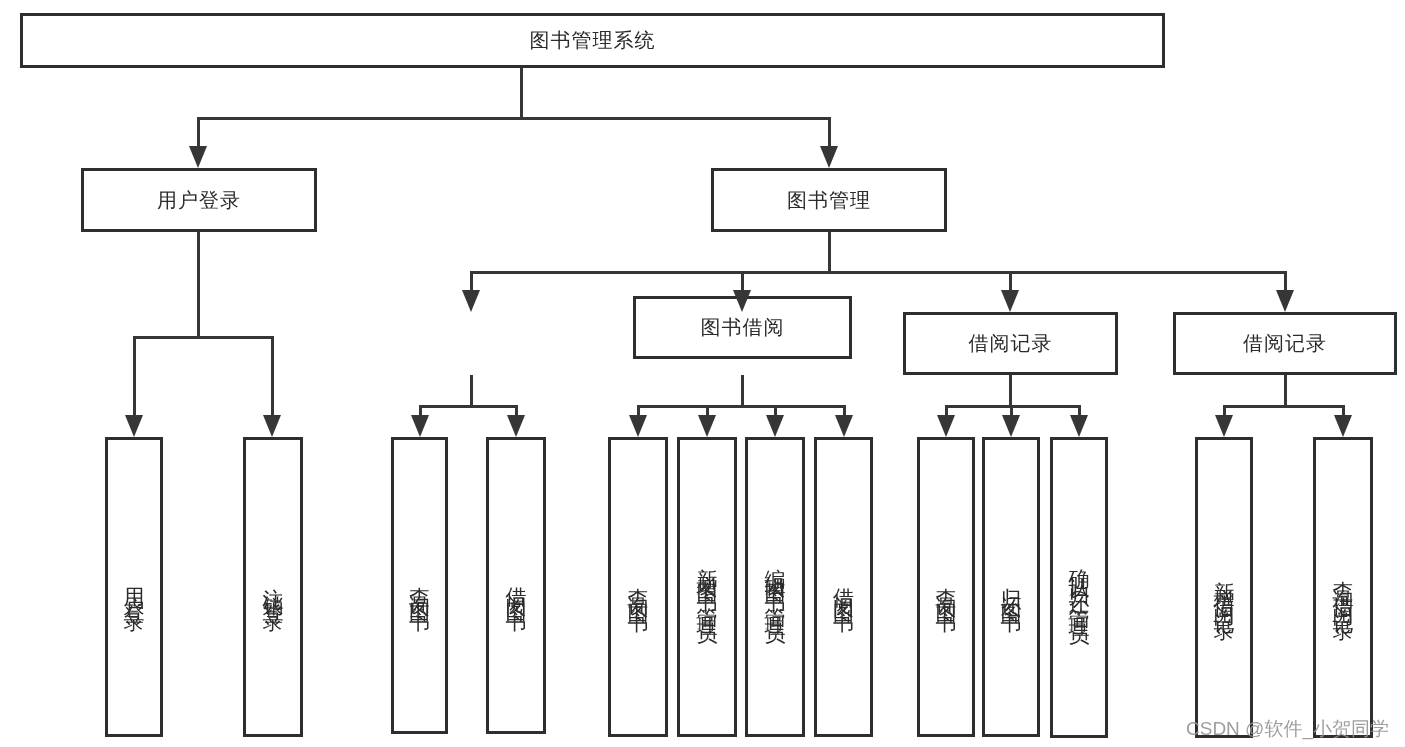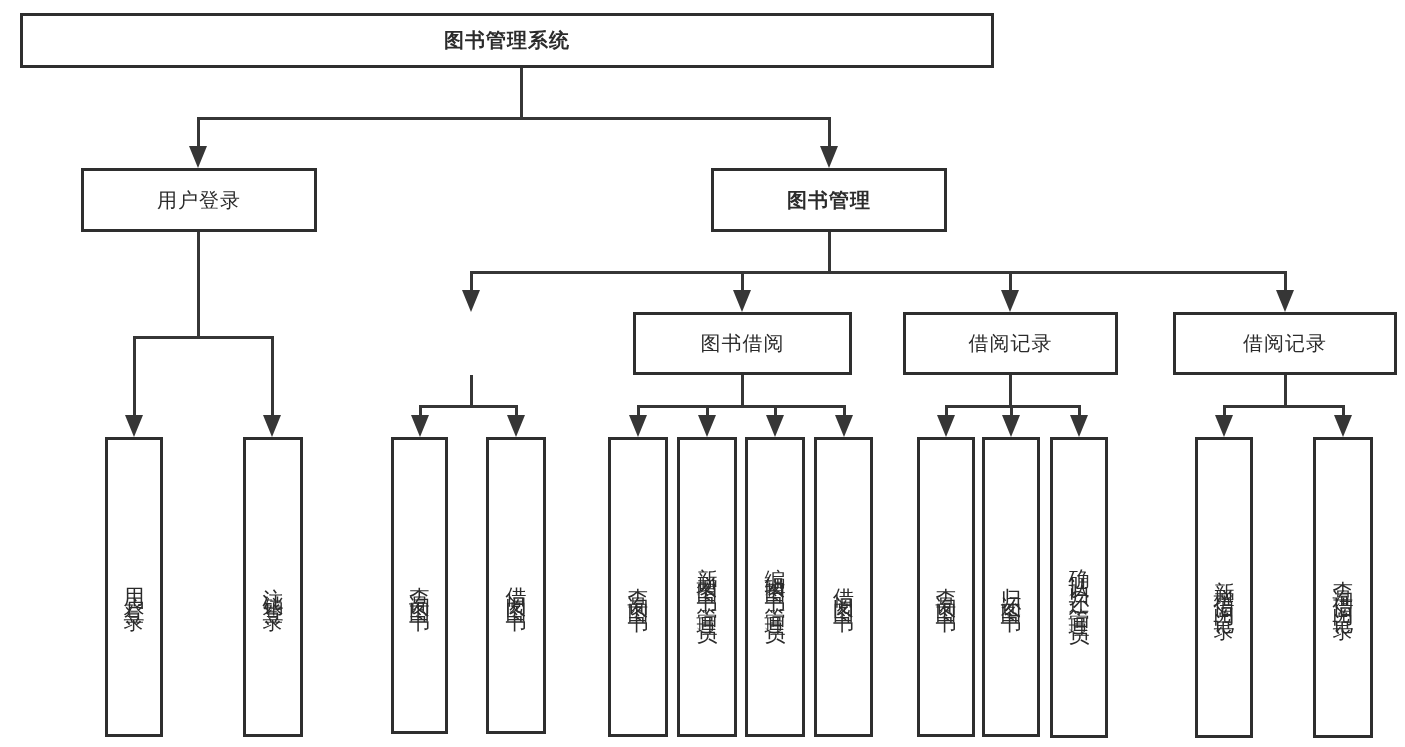--- a/index.html
+++ b/index.html
@@ -30,32 +30,32 @@
     position:absolute;left:1186px;top:716px;width:212px;
     font-family:"Liberation Sans","DejaVu Sans",sans-serif;
     font-size:19px;color:rgba(148,148,148,0.9);white-space:nowrap;z-index:5;
   }
 </style>
 </head>
 <body>
 
 <div id="stage">
 
-  <div class="hbox" style="left:20px;top:13px;width:974px;height:55px;font-weight:bold;">
+  <div class="hbox" style="left:20px;top:13px;width:1145px;height:55px;">
     <span>图书管理系统</span>
   </div>
 
   <div class="hbox" style="left:81px;top:168px;width:236px;height:64px;">
     <span>用户登录</span>
   </div>
-  <div class="hbox" style="left:711px;top:168px;width:236px;height:64px;font-weight:bold;">
+  <div class="hbox" style="left:711px;top:168px;width:236px;height:64px;">
     <span>图书管理</span>
   </div>
 
-  <div class="hbox" style="left:633px;top:312px;width:219px;height:63px;">
+  <div class="hbox" style="left:633px;top:296px;width:219px;height:63px;">
     <span>图书借阅</span>
   </div>
   <div class="hbox" style="left:903px;top:312px;width:215px;height:63px;">
     <span>借阅记录</span>
   </div>
   <div class="hbox" style="left:1173px;top:312px;width:224px;height:63px;">
     <span>借阅记录</span>
   </div>
 
   <div class="vbox" style="left:105px;top:437px;width:58px;height:300px;">
@@ -154,14 +154,15 @@
   <div class="ln" style="left:1078px;top:405px;width:3px;height:13px;"></div>
   <div class="ar" style="left:1070px;top:415px;"></div>
 
   <div class="ln" style="left:1284px;top:375px;width:3px;height:33px;"></div>
   <div class="ln" style="left:1223px;top:405px;width:122px;height:3px;"></div>
   <div class="ln" style="left:1223px;top:405px;width:3px;height:13px;"></div>
   <div class="ar" style="left:1215px;top:415px;"></div>
   <div class="ln" style="left:1342px;top:405px;width:3px;height:13px;"></div>
   <div class="ar" style="left:1334px;top:415px;"></div>
 
+  <div class="watermark">CSDN @软件_小贺同学</div>
 
 </div>
 
 </body></html>

